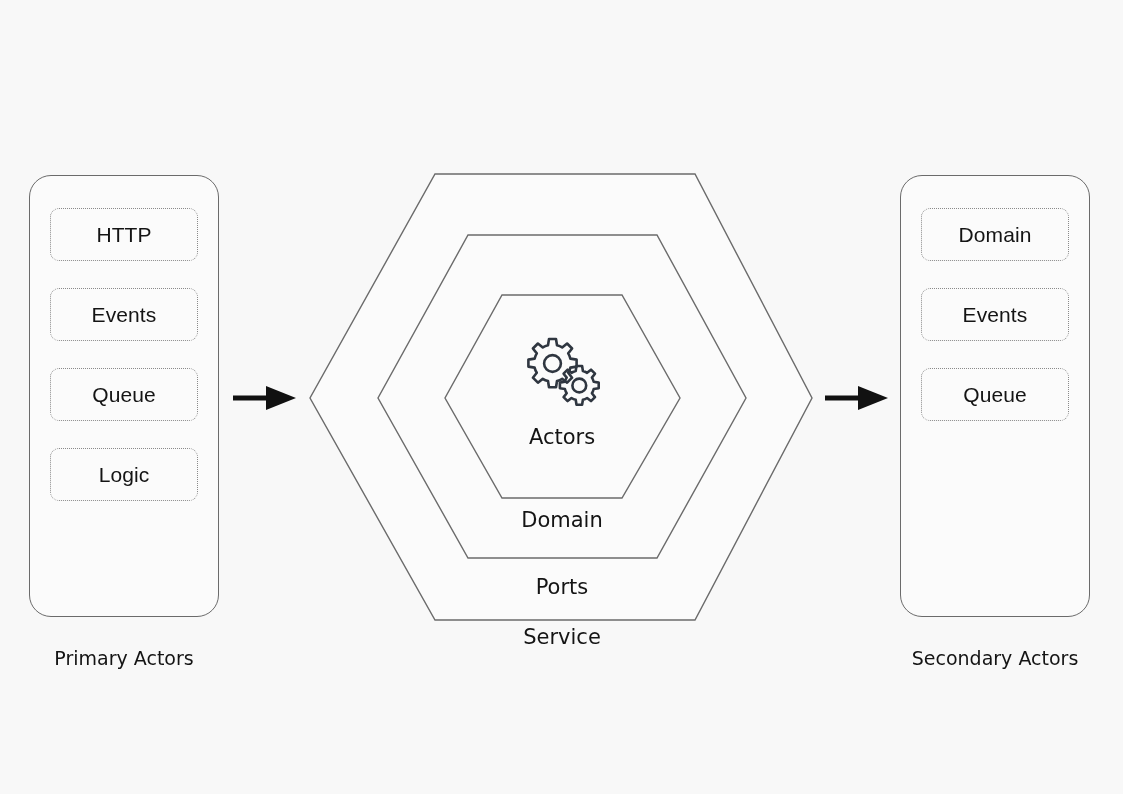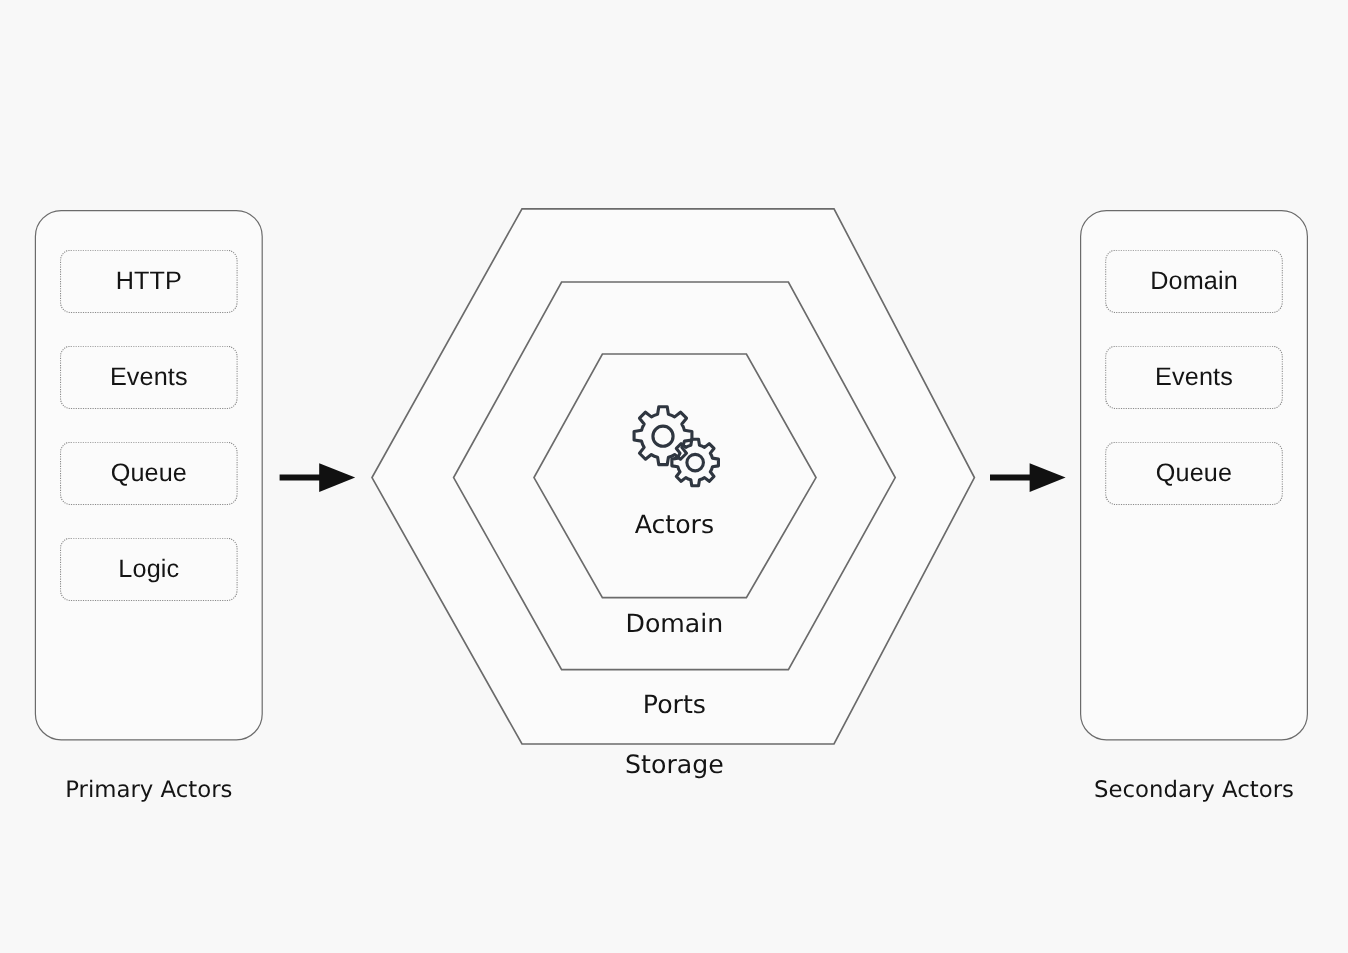--- a/index.html
+++ b/index.html
@@ -156,21 +156,21 @@
         <circle cx="37.5" cy="28.5" r="8.4"></circle>
 
         <path d="M61.5 31 l5.6 0 l0.8 5 a13.6 13.6 0 0 1 4.2 1.8 l3.9 -3.1 l4 4 l-3.1 3.9 a13.6 13.6 0 0 1 1.8 4.2 l5 0.8 l0 5.6 l-5 0.8 a13.6 13.6 0 0 1 -1.8 4.2 l3.1 3.9 l-4 4 l-3.9 -3.1 a13.6 13.6 0 0 1 -4.2 1.8 l-0.8 5 l-5.6 0 l-0.8 -5 a13.6 13.6 0 0 1 -4.2 -1.8 l-3.9 3.1 l-4 -4 l3.1 -3.9 a13.6 13.6 0 0 1 -1.8 -4.2 l-5 -0.8 l0 -5.6 l5 -0.8 a13.6 13.6 0 0 1 1.8 -4.2 l-3.1 -3.9 l4 -4 l3.9 3.1 a13.6 13.6 0 0 1 4.2 -1.8 z"></path>
         <circle cx="64.3" cy="50.5" r="6.9"></circle>
       </g>
     </svg>
 
     <div id="label-logic" class="hex-label">Actors</div>
     <div id="label-domain" class="hex-label">Domain</div>
     <div id="label-ports" class="hex-label">Ports</div>
-    <div id="label-adapters" class="hex-label">Storage</div>
+    <div id="label-adapters" class="hex-label">Service</div>
   </div>
 
   <svg id="arrow-right" class="flow-arrow" viewBox="0 0 66 32">
     <line x1="1" y1="16" x2="38" y2="16" stroke="#111111" stroke-width="5"></line>
     <polygon points="34,4 64,16 34,28" fill="#111111"></polygon>
   </svg>
 
   <div id="secondary-panel" class="actor-panel">
     <div class="actor-box">Domain</div>
     <div class="actor-box">Events</div>

